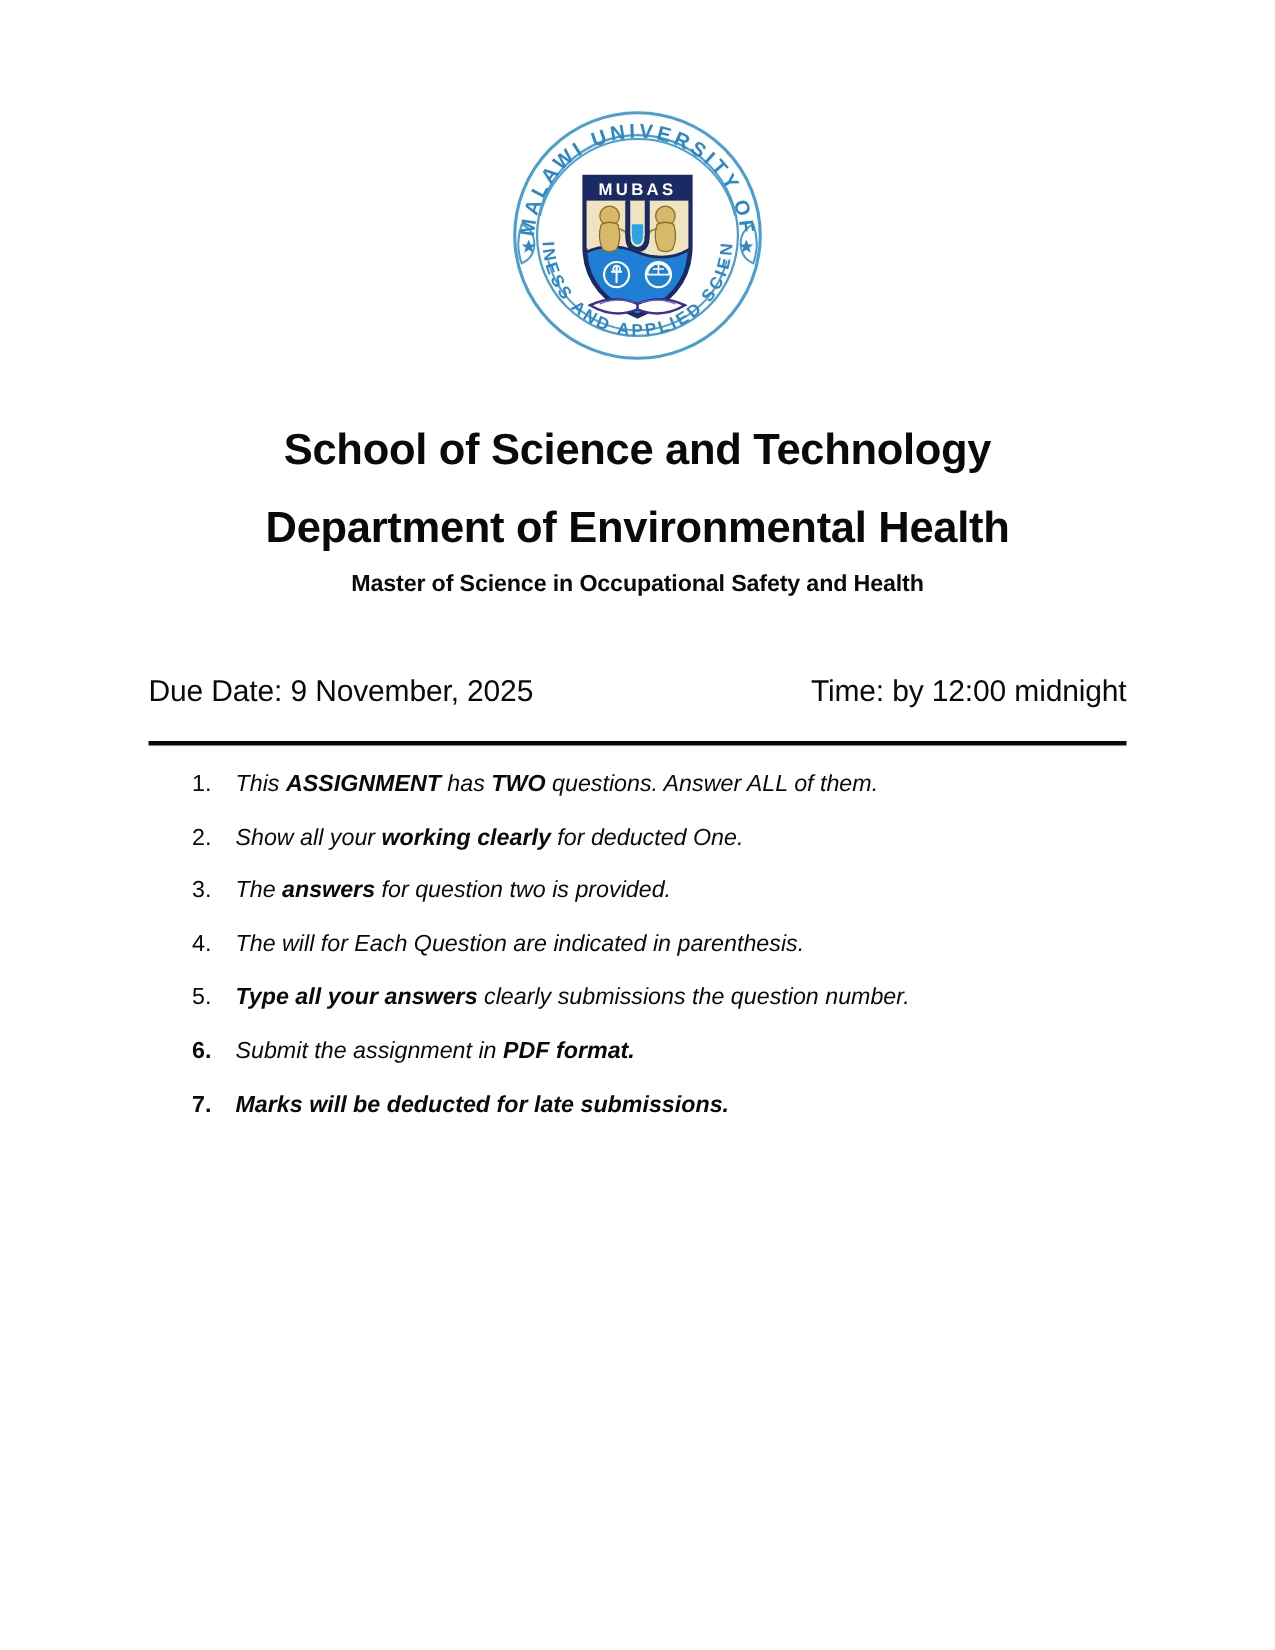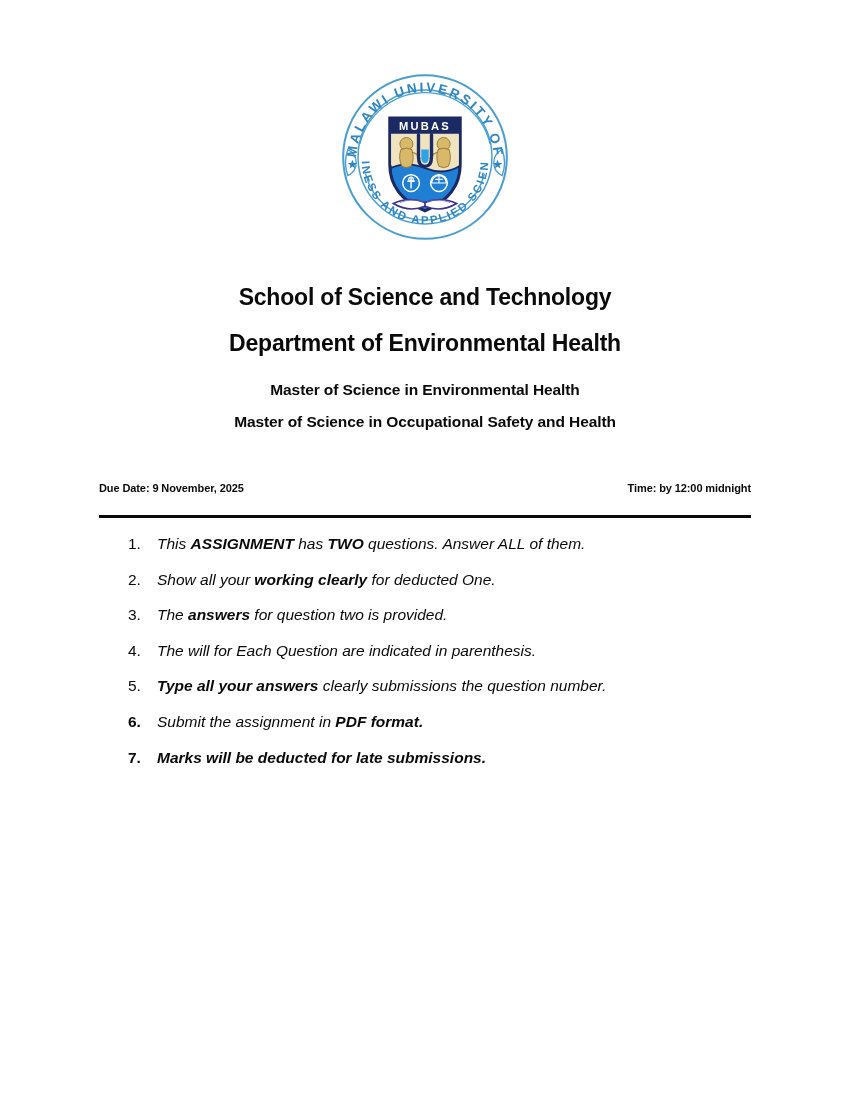--- a/index.html
+++ b/index.html
@@ -30,21 +30,21 @@
     height: 186px;
     display: block;
   }
 
   
   .headings {
     text-align: center;
     margin-top: 36px;
   }
   .h-main {
-    font-size: 23px;
+    font-size: 29px;
     font-weight: bold;
     line-height: 1.0;
     letter-spacing: -0.2px;
     margin: 0;
   }
   .h-main + .h-main {
     margin-top: 23px;
   }
   .h-sub {
     font-size: 15.5px;
@@ -66,22 +66,22 @@
 
   
   .body-block {
     margin: 0 99px 0 99px;
     padding-top: 51px;
   }
   .due-row {
     display: flex;
     justify-content: space-between;
     align-items: baseline;
-    font-size: 11px;
-    font-weight: bold;
+    font-size: 20px;
+    font-weight: normal;
     letter-spacing: -0.1px;
     text-align: right;
   }
   .rule {
     height: 3px;
     background: #0a0a0a;
     margin-top: 21px;
   }
   .instr-title {
     font-size: 15.5px;
@@ -186,21 +186,20 @@
           <path d="M 73 149 q 13 -5 25 -1"></path>
           <path d="M 102 148 q 12 -4 25 1"></path>
         </g>
       </g>
     </svg>
   </div>
 
   <div class="headings">
     <div class="h-main">School of Science and Technology</div>
     <div class="h-main">Department of Environmental Health</div>
-    <div class="h-sub first">Master of Science in Environmental Health</div>
     <div class="h-sub second">Master of Science in Occupational Safety and Health</div>
   </div>
 
 
   <div class="body-block">
     <div class="due-row">
       <span>Due Date: 9 November, 2025</span>
       <span>Time: by 12:00 midnight</span>
     </div>
 

